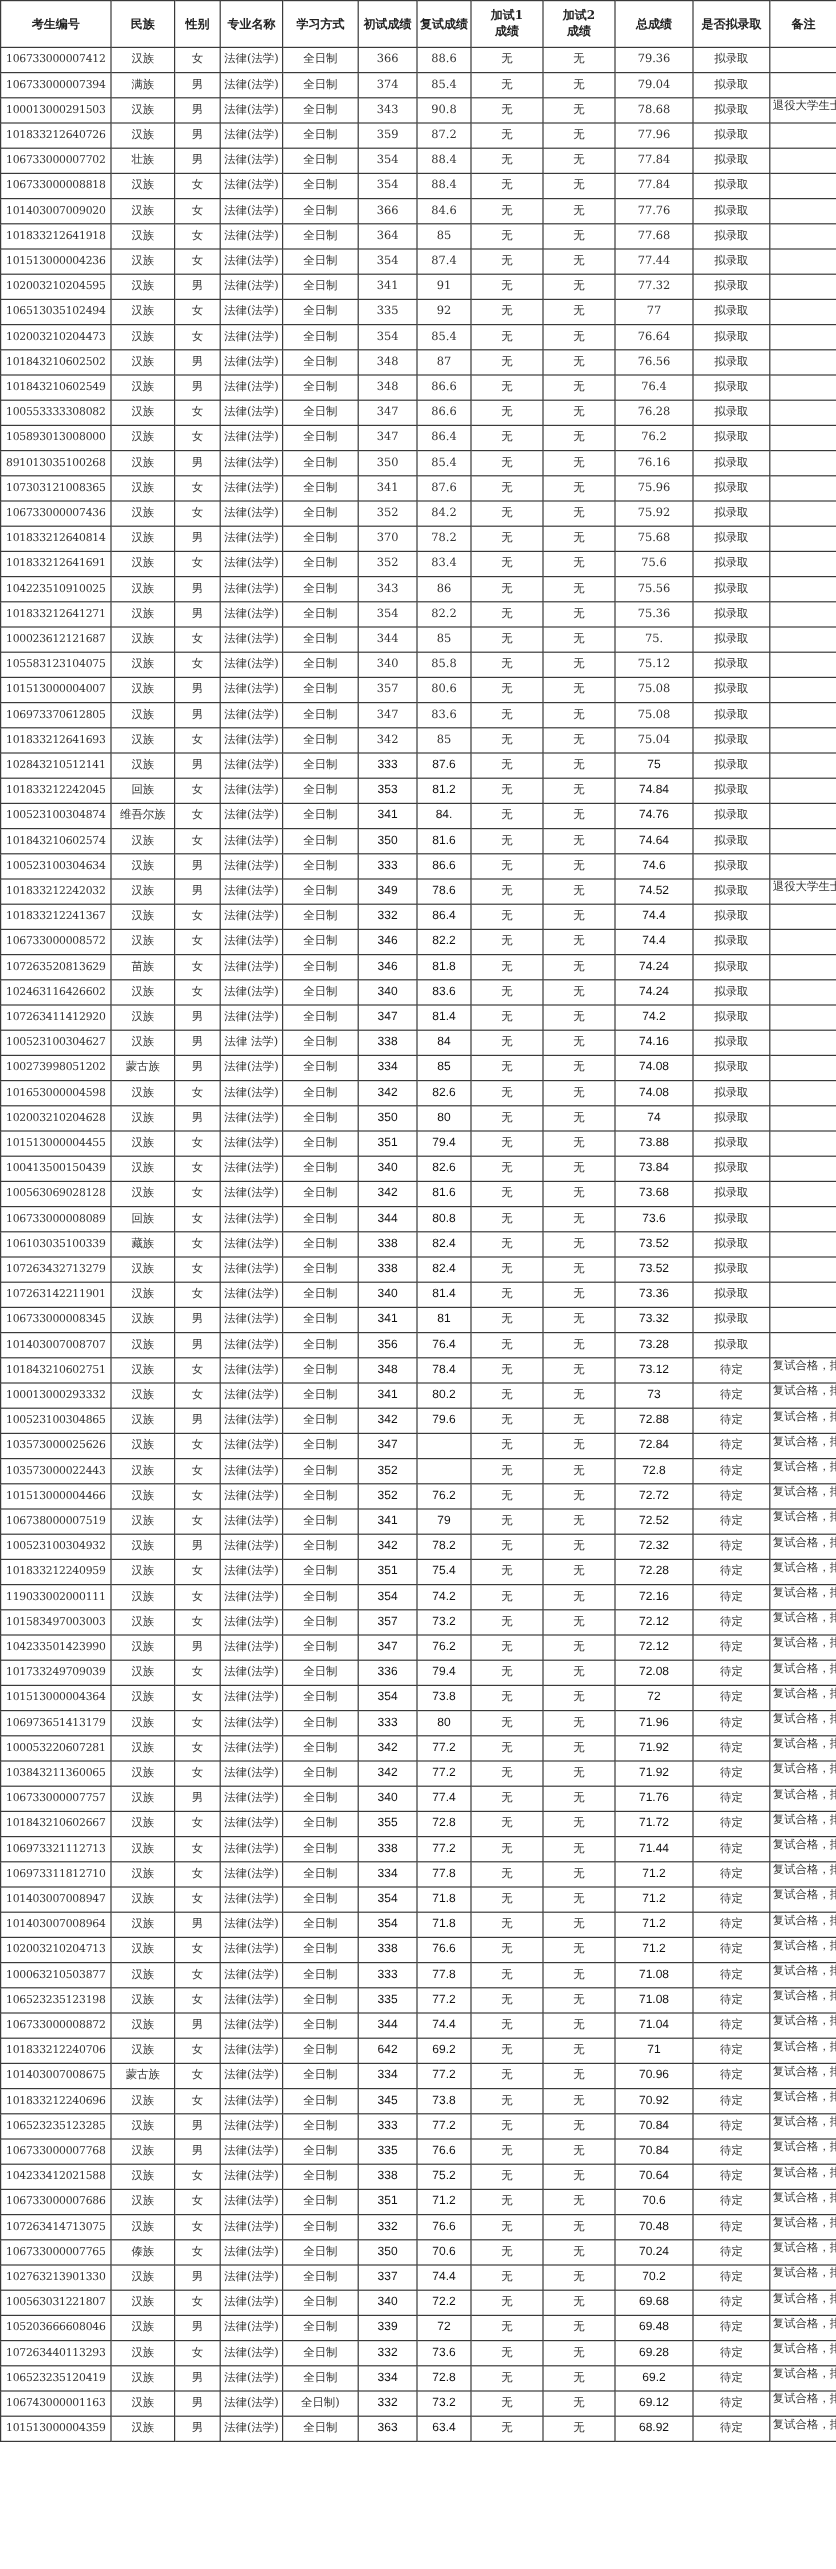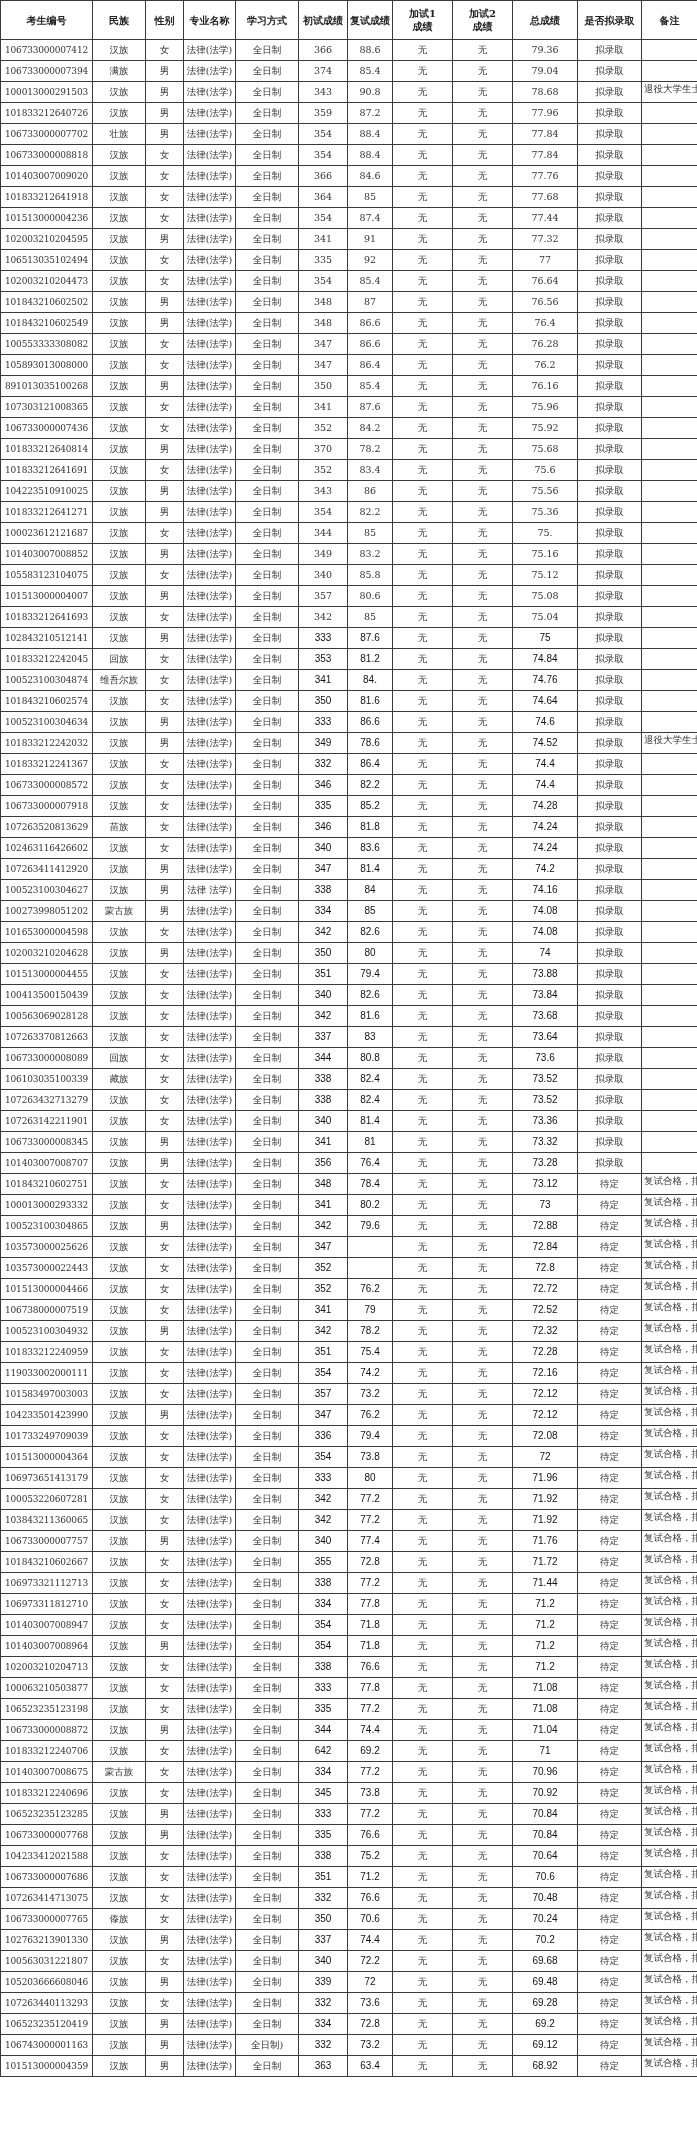--- a/index.html
+++ b/index.html
@@ -392,34 +392,20 @@
           <td>全日制</td>
           <td>344</td>
           <td>85</td>
           <td>无</td>
           <td>无</td>
           <td>75.</td>
           <td>拟录取</td>
           <td class="note"></td>
         </tr>
         <tr>
-          <td class="mono">101403007008852</td>
-          <td>汉族</td>
-          <td>男</td>
-          <td>法律(法学)</td>
-          <td>全日制</td>
-          <td>349</td>
-          <td>83.2</td>
-          <td>无</td>
-          <td>无</td>
-          <td>75.16</td>
-          <td>拟录取</td>
-          <td class="note"></td>
-        </tr>
-        <tr>
           <td class="mono">105583123104075</td>
           <td>汉族</td>
           <td>女</td>
           <td>法律(法学)</td>
           <td>全日制</td>
           <td>340</td>
           <td>85.8</td>
           <td>无</td>
           <td>无</td>
           <td>75.12</td>
@@ -434,20 +420,34 @@
           <td>全日制</td>
           <td>357</td>
           <td>80.6</td>
           <td>无</td>
           <td>无</td>
           <td>75.08</td>
           <td>拟录取</td>
           <td class="note"></td>
         </tr>
         <tr>
+          <td class="mono">106973370612805</td>
+          <td>汉族</td>
+          <td>男</td>
+          <td>法律(法学)</td>
+          <td>全日制</td>
+          <td>347</td>
+          <td>83.6</td>
+          <td>无</td>
+          <td>无</td>
+          <td>75.08</td>
+          <td>拟录取</td>
+          <td class="note"></td>
+        </tr>
+        <tr>
           <td class="mono">101833212641693</td>
           <td>汉族</td>
           <td>女</td>
           <td>法律(法学)</td>
           <td>全日制</td>
           <td>342</td>
           <td>85</td>
           <td>无</td>
           <td>无</td>
           <td>75.04</td>
@@ -560,34 +560,20 @@
           <td>全日制</td>
           <td class="num">346</td>
           <td class="num">82.2</td>
           <td>无</td>
           <td>无</td>
           <td class="num">74.4</td>
           <td>拟录取</td>
           <td class="note"></td>
         </tr>
         <tr>
-          <td class="mono">106733000007918</td>
-          <td>汉族</td>
-          <td>女</td>
-          <td>法律(法学)</td>
-          <td>全日制</td>
-          <td class="num">335</td>
-          <td class="num">85.2</td>
-          <td>无</td>
-          <td>无</td>
-          <td class="num">74.28</td>
-          <td>拟录取</td>
-          <td class="note"></td>
-        </tr>
-        <tr>
           <td class="mono">107263520813629</td>
           <td>苗族</td>
           <td>女</td>
           <td>法律(法学)</td>
           <td>全日制</td>
           <td class="num">346</td>
           <td class="num">81.8</td>
           <td>无</td>
           <td>无</td>
           <td class="num">74.24</td>
@@ -710,34 +696,20 @@
           <td class="mono">100563069028128</td>
           <td>汉族</td>
           <td>女</td>
           <td>法律(法学)</td>
           <td>全日制</td>
           <td class="num">342</td>
           <td class="num">81.6</td>
           <td>无</td>
           <td>无</td>
           <td class="num">73.68</td>
-          <td>拟录取</td>
-          <td class="note"></td>
-        </tr>
-        <tr>
-          <td class="mono">107263370812663</td>
-          <td>汉族</td>
-          <td>女</td>
-          <td>法律(法学)</td>
-          <td>全日制</td>
-          <td class="num">337</td>
-          <td class="num">83</td>
-          <td>无</td>
-          <td>无</td>
-          <td class="num">73.64</td>
           <td>拟录取</td>
           <td class="note"></td>
         </tr>
         <tr>
           <td class="mono">106733000008089</td>
           <td>回族</td>
           <td>女</td>
           <td>法律(法学)</td>
           <td>全日制</td>
           <td class="num">344</td>

